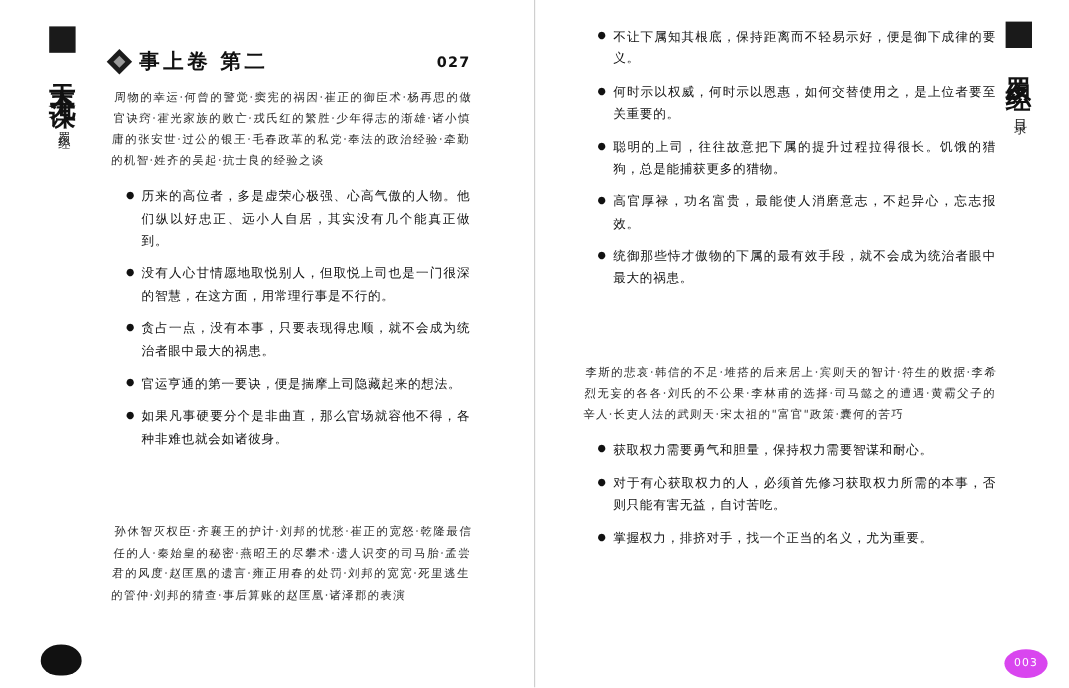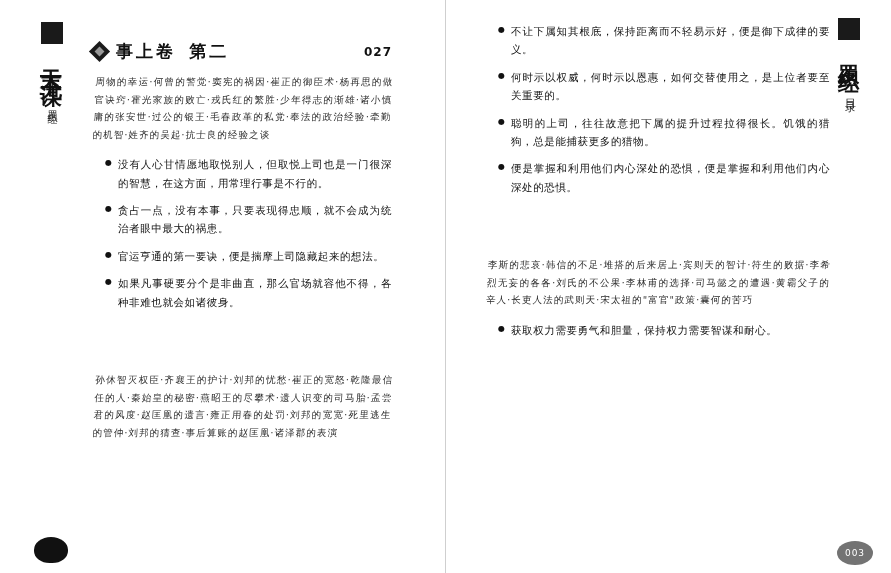--- a/index.html
+++ b/index.html
@@ -117,21 +117,21 @@
   }
   .chap-diamond::after {
     content: "";
     position: absolute;
     left: 4px; top: 4px;
     width: 7px; height: 7px;
     background: #fff;
     opacity: .55;
   }
   .chap-name {
-    font-family: Liberation Mono, monospace;
+    font-family: Liberation Sans, sans-serif;
     font-size: 17px;
     font-weight: bold;
     letter-spacing: 3px;
     flex: 1 1 auto;
     white-space: nowrap;
   }
   .chap-page {
     font-family: "DejaVu Sans", sans-serif;
     font-size: 12px;
     font-weight: bold;
@@ -190,21 +190,21 @@
     height: 26px;
     background: #111;
     border-radius: 50% 50% 46% 46%;
   }
   .folio-right {
     position: absolute;
     right: 18px;
     bottom: 8px;
     width: 36px;
     height: 24px;
-    background: #737373;
+    background: #d946ef;
     border-radius: 50%;
     color: #fff;
     font-family: "DejaVu Sans", sans-serif;
     font-size: 9px;
     letter-spacing: 1px;
     display: flex;
     align-items: center;
     justify-content: center;
   }
   .spacer-block { height: 36px; }
@@ -227,20 +227,21 @@
     <div class="col col-left">
 
       <div class="chapter">
         <span class="chap-diamond"></span>
         <span class="chap-name">事上卷 第二</span>
         <span class="chap-page">027</span>
       </div>
       <p class="brush">周物的幸运·何曾的警觉·窦宪的祸因·崔正的御臣术·杨再思的做官诀窍·霍光家族的败亡·戎氏红的繁胜·少年得志的渐雄·诸小慎庸的张安世·过公的银王·毛春政革的私党·奉法的政治经验·牵勤的机智·姓齐的吴起·抗士良的经验之谈</p>
 
       <ul class="bullets">
+        <li>历来的高位者，多是虚荣心极强、心高气傲的人物。他们纵以好忠正、远小人自居，其实没有几个能真正做到。</li>
         <li>没有人心甘情愿地取悦别人，但取悦上司也是一门很深的智慧，在这方面，用常理行事是不行的。</li>
         <li>贪占一点，没有本事，只要表现得忠顺，就不会成为统治者眼中最大的祸患。</li>
         <li>官运亨通的第一要诀，便是揣摩上司隐藏起来的想法。</li>
         <li>如果凡事硬要分个是非曲直，那么官场就容他不得，各种非难也就会如诸彼身。</li>
       </ul>
 
       <div class="spacer-block"></div>
 
       <p class="brush">孙休智灭权臣·齐襄王的护计·刘邦的忧愁·崔正的宽怒·乾隆最信任的人·秦始皇的秘密·燕昭王的尽攀术·遗人识变的司马胎·孟尝君的风度·赵匡凰的遗言·雍正用春的处罚·刘邦的宽宽·死里逃生的管仲·刘邦的猜查·事后算账的赵匡凰·诸泽郡的表演</p>
     </div>
@@ -258,27 +259,30 @@
       <div class="band-rule"></div>
       <div class="band-sub">目录</div>
     </div>
 
     <div class="col col-right">
 
       <ul class="bullets">
         <li>不让下属知其根底，保持距离而不轻易示好，便是御下成律的要义。</li>
         <li>何时示以权威，何时示以恩惠，如何交替使用之，是上位者要至关重要的。</li>
         <li>聪明的上司，往往故意把下属的提升过程拉得很长。饥饿的猎狗，总是能捕获更多的猎物。</li>
-        <li>便是掌握和利用他们内心深处的恐惧，便是掌握和利用他们内心深处的恐惧。</li>
+        <li>高官厚禄，功名富贵，最能使人消磨意志，不起异心，忘志报效。</li>
+        <li>统御那些恃才傲物的下属的最有效手段，就不会成为统治者眼中最大的祸患。</li>
       </ul>
 
       <div class="spacer-block"></div>
 
       <p class="brush">李斯的悲哀·韩信的不足·堆搭的后来居上·宾则天的智计·符生的败据·李希烈无妄的各各·刘氏的不公果·李林甫的选择·司马懿之的遭遇·黄霸父子的辛人·长吏人法的武则天·宋太祖的"富官"政策·囊何的苦巧</p>
 
       <ul class="bullets">
         <li>获取权力需要勇气和胆量，保持权力需要智谋和耐心。</li>
+        <li>对于有心获取权力的人，必须首先修习获取权力所需的本事，否则只能有害无益，自讨苦吃。</li>
+        <li>掌握权力，排挤对手，找一个正当的名义，尤为重要。</li>
       </ul>
     </div>
 
     <div class="folio-right">003</div>
   </div>
 </div>
 
 </body></html>

